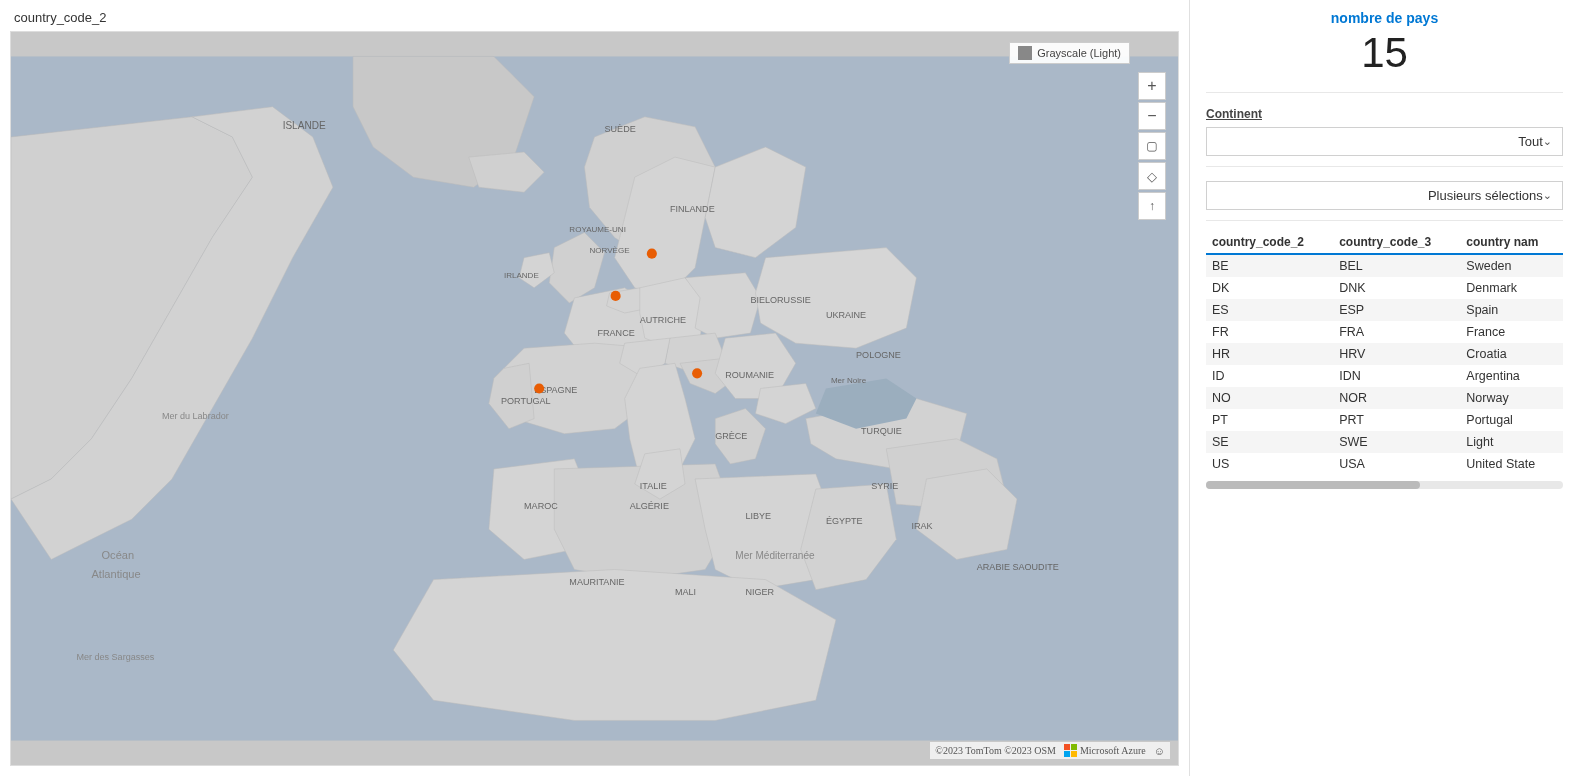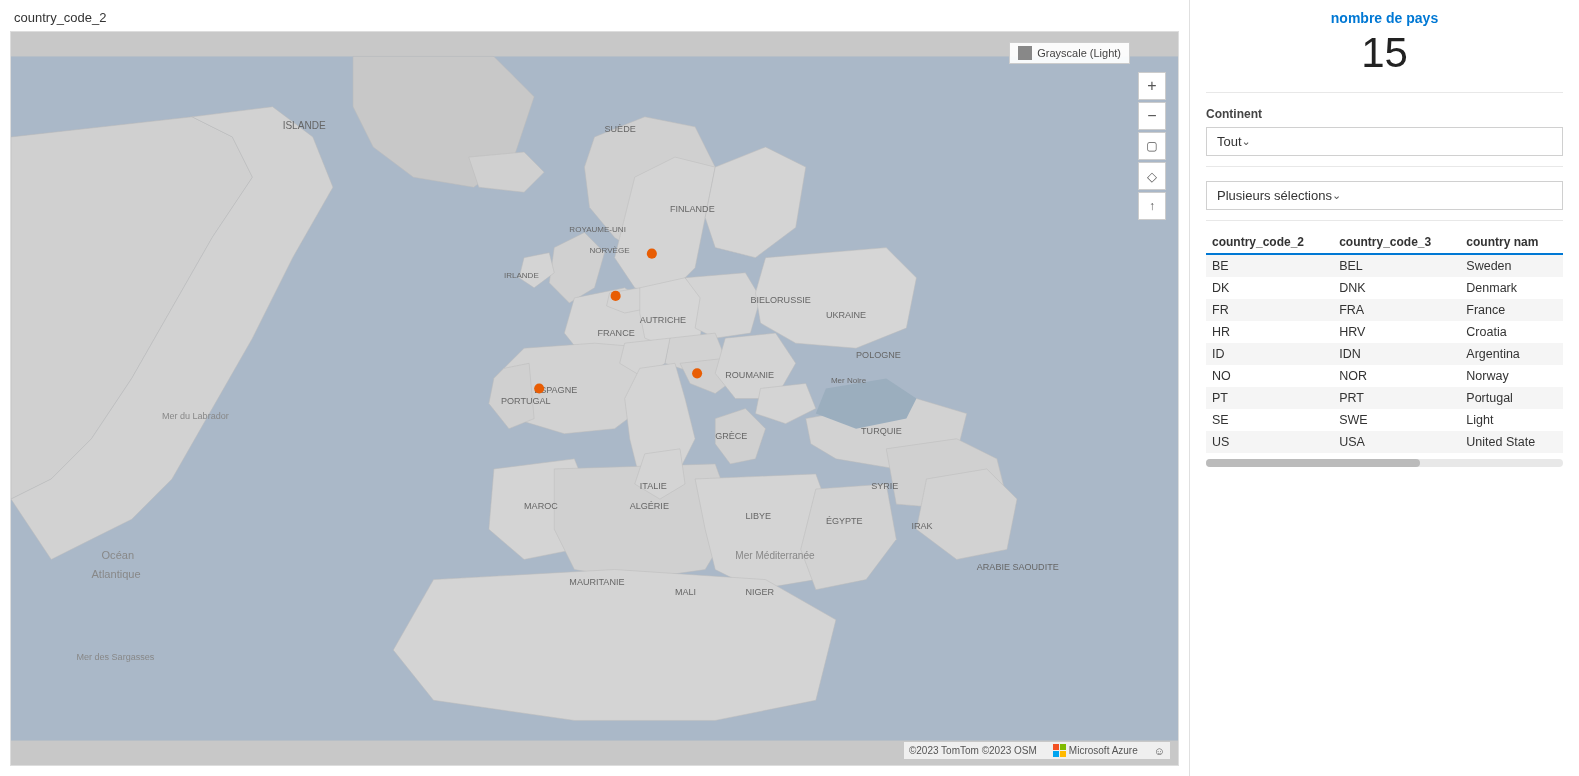--- a/index.html
+++ b/index.html
@@ -91,21 +91,22 @@
     .map-attribution {
       position: absolute;
       bottom: 6px;
       right: 8px;
       font-size: 10px;
       color: #555;
       background: rgba(255,255,255,0.7);
       padding: 2px 5px;
       display: flex;
       align-items: center;
-      gap: 16px;
+      gap: 8px;
+      font-family: Liberation Serif, serif;
     }
 
     
     .right-panel {
       width: 390px;
       display: flex;
       flex-direction: column;
       padding: 10px 16px;
       border-left: 1px solid #e0e0e0;
       background: #fff;
@@ -138,32 +139,33 @@
     .filter-section {
       padding: 14px 0 10px 0;
       border-bottom: 1px solid #e8e8e8;
     }
 
     .filter-label {
       font-size: 12px;
       font-weight: 600;
       color: #444;
       margin-bottom: 6px;
+      text-decoration: underline;
     }
 
     .dropdown {
       width: 100%;
       border: 1px solid #d0d0d0;
       padding: 6px 10px;
       font-size: 13px;
       color: #333;
       background: #fff;
       display: flex;
       align-items: center;
-      justify-content: flex-start;
+      justify-content: flex-end;
       cursor: pointer;
       user-select: none;
     }
 
     .chevron {
       font-size: 11px;
       color: #555;
     }
 
     
@@ -446,20 +448,25 @@
             <td>BE</td>
             <td>BEL</td>
             <td>Sweden</td>
           </tr>
           <tr>
             <td>DK</td>
             <td>DNK</td>
             <td>Denmark</td>
           </tr>
           <tr>
+            <td>ES</td>
+            <td>ESP</td>
+            <td>Spain</td>
+          </tr>
+          <tr>
             <td>FR</td>
             <td>FRA</td>
             <td>France</td>
           </tr>
           <tr>
             <td>HR</td>
             <td>HRV</td>
             <td>Croatia</td>
           </tr>
           <tr>

